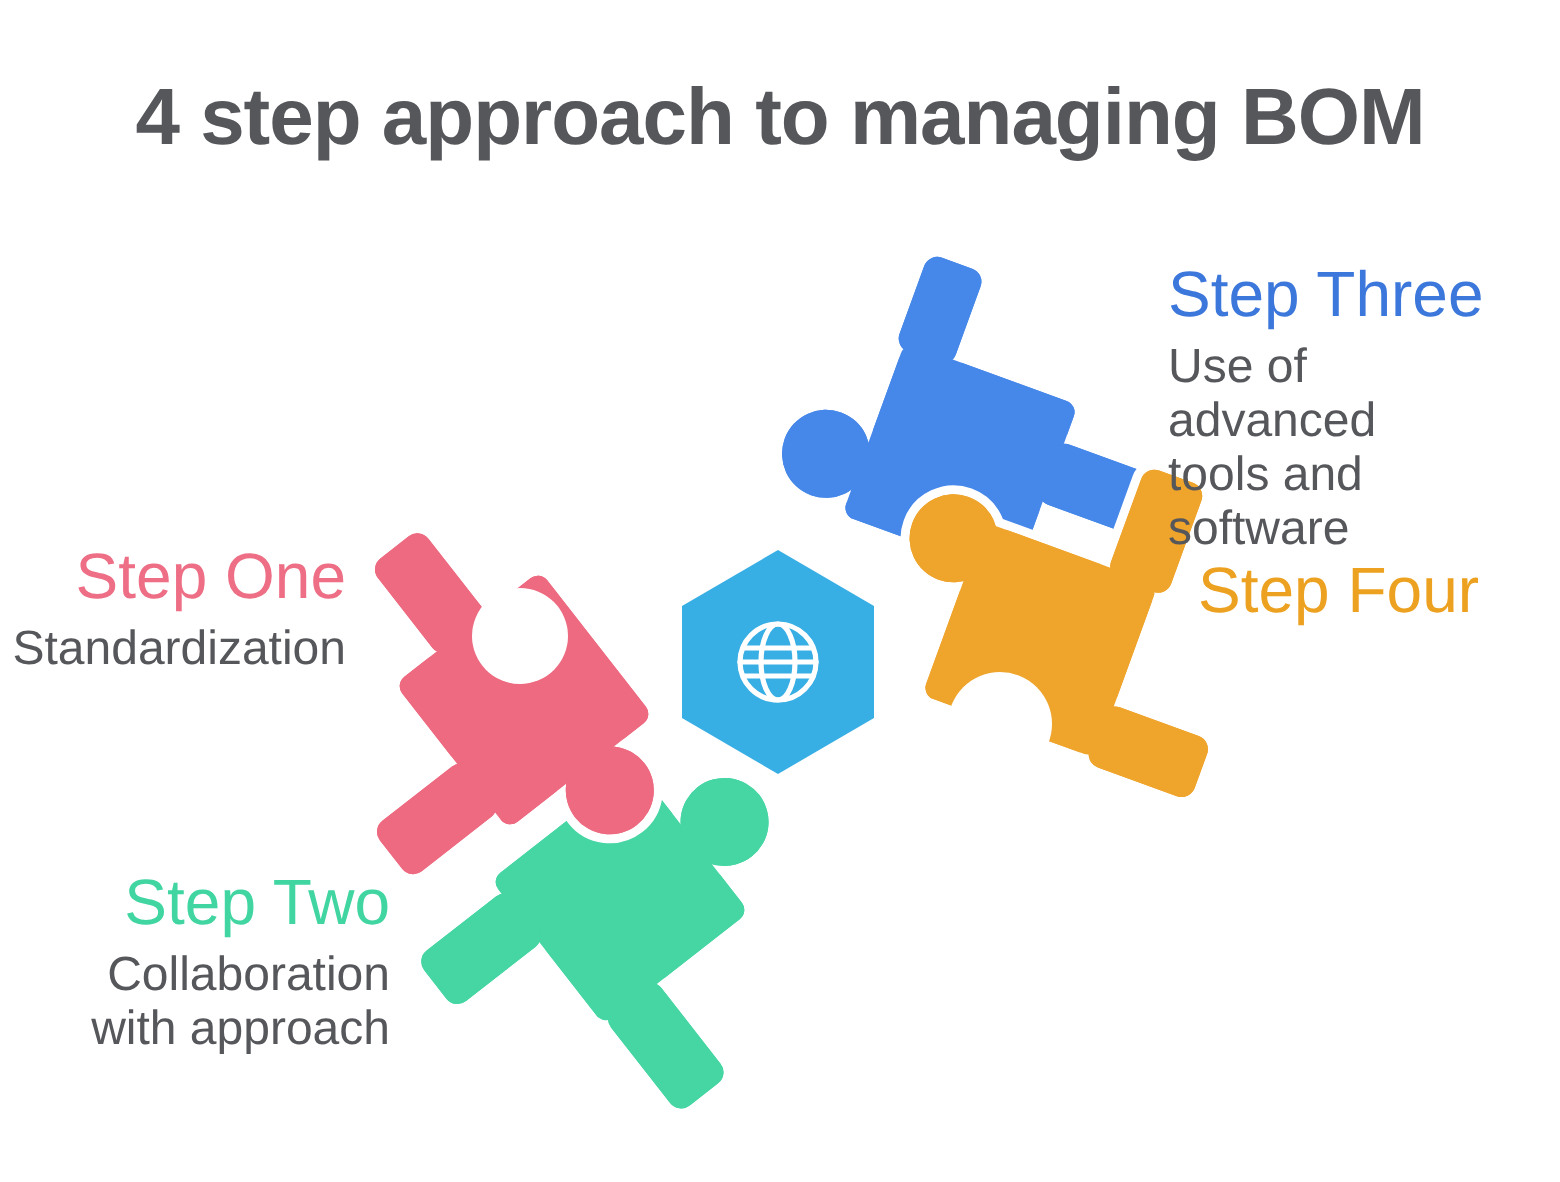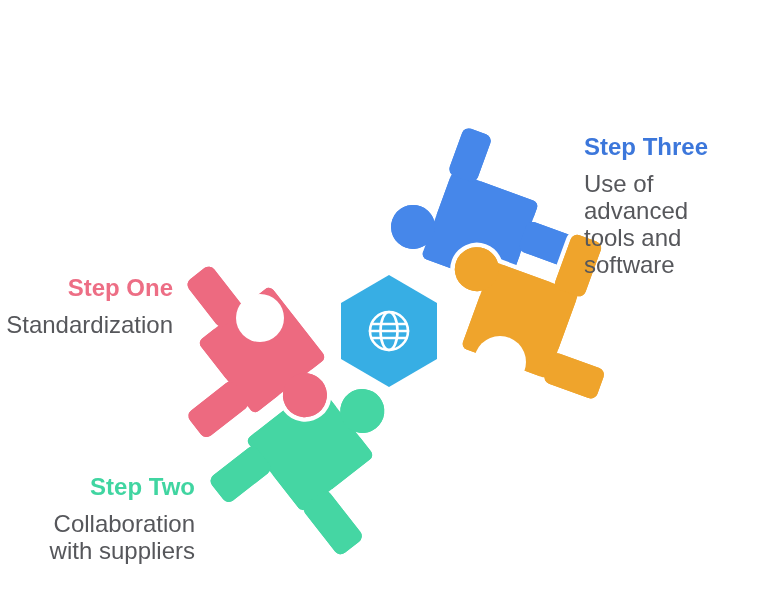--- a/index.html
+++ b/index.html
@@ -7,25 +7,25 @@
   body { font-family:"Liberation Sans", sans-serif; }
   .canvas { position:relative; width:780px; height:591px; background:#fff; overflow:hidden; }
   .art { position:absolute; left:0; top:0; }
   .halo { stroke:#fff; stroke-width:9; stroke-linejoin:round; paint-order:stroke; }
   .hole { fill:#fff; }
   .globe { stroke:#fff; stroke-width:2.6; fill:none; stroke-linecap:round; }
   .title { position:absolute; top:32px; left:0; right:0; text-align:center;
            font-weight:bold; font-size:40px; line-height:54px; letter-spacing:-0.5px;
            color:var(--text-gray); }
   .step { position:absolute; }
-  .step-label { font-size:24px; font-weight:bold; line-height:28px; }
+  .step-label { font-size:32px; font-weight:normal; line-height:28px; }
   .step-desc { font-size:24px; line-height:27px; color:var(--text-gray); margin-top:9px; }
   .step-right { text-align:right; }
   #step-one   { top:274px; right:607px; width:220px; }
-  #step-two   { top:437px; right:585px; width:175px;margin-top:36px; }
+  #step-two   { top:437px; right:585px; width:175px; }
   #step-three { top:133px; left:584px;  width:160px; }
   #step-four  { top:281px; left:599px;  width:142px; }
 </style>
 </head>
 <body style="background: rgb(255, 255, 255);">
 
 <div class="canvas">
 
   <svg class="art" width="780" height="591" viewBox="0 0 780 591">
     <defs>
@@ -83,33 +83,35 @@
     <g class="globe">
       <circle cx="389" cy="331" r="19"></circle>
       <ellipse cx="389" cy="331" rx="8.5" ry="19"></ellipse>
       <line x1="372" y1="324" x2="406" y2="324"></line>
       <line x1="370" y1="331" x2="408" y2="331"></line>
       <line x1="372" y1="338" x2="406" y2="338"></line>
     </g>
   </svg>
 
   <div class="title">
+    <div>4 step approach to managing BOM</div>
   </div>
 
   <div class="step step-right" id="step-one">
     <div class="step-label" style="color: rgb(237, 110, 133);">Step One</div>
     <div class="step-desc">Standardization</div>
   </div>
 
   <div class="step step-right" id="step-two">
     <div class="step-label" style="color: rgb(64, 213, 161);">Step Two</div>
-    <div class="step-desc">Collaboration with suppliers</div>
+    <div class="step-desc">Collaboration with approach</div>
   </div>
 
   <div class="step" id="step-three">
     <div class="step-label" style="color: rgb(60, 119, 219);">Step Three</div>
     <div class="step-desc">Use of advanced tools and software</div>
   </div>
 
   <div class="step" id="step-four">
+    <div class="step-label" style="color: rgb(237, 161, 33);">Step Four</div>
   </div>
 
 </div>
 
 </body></html>

